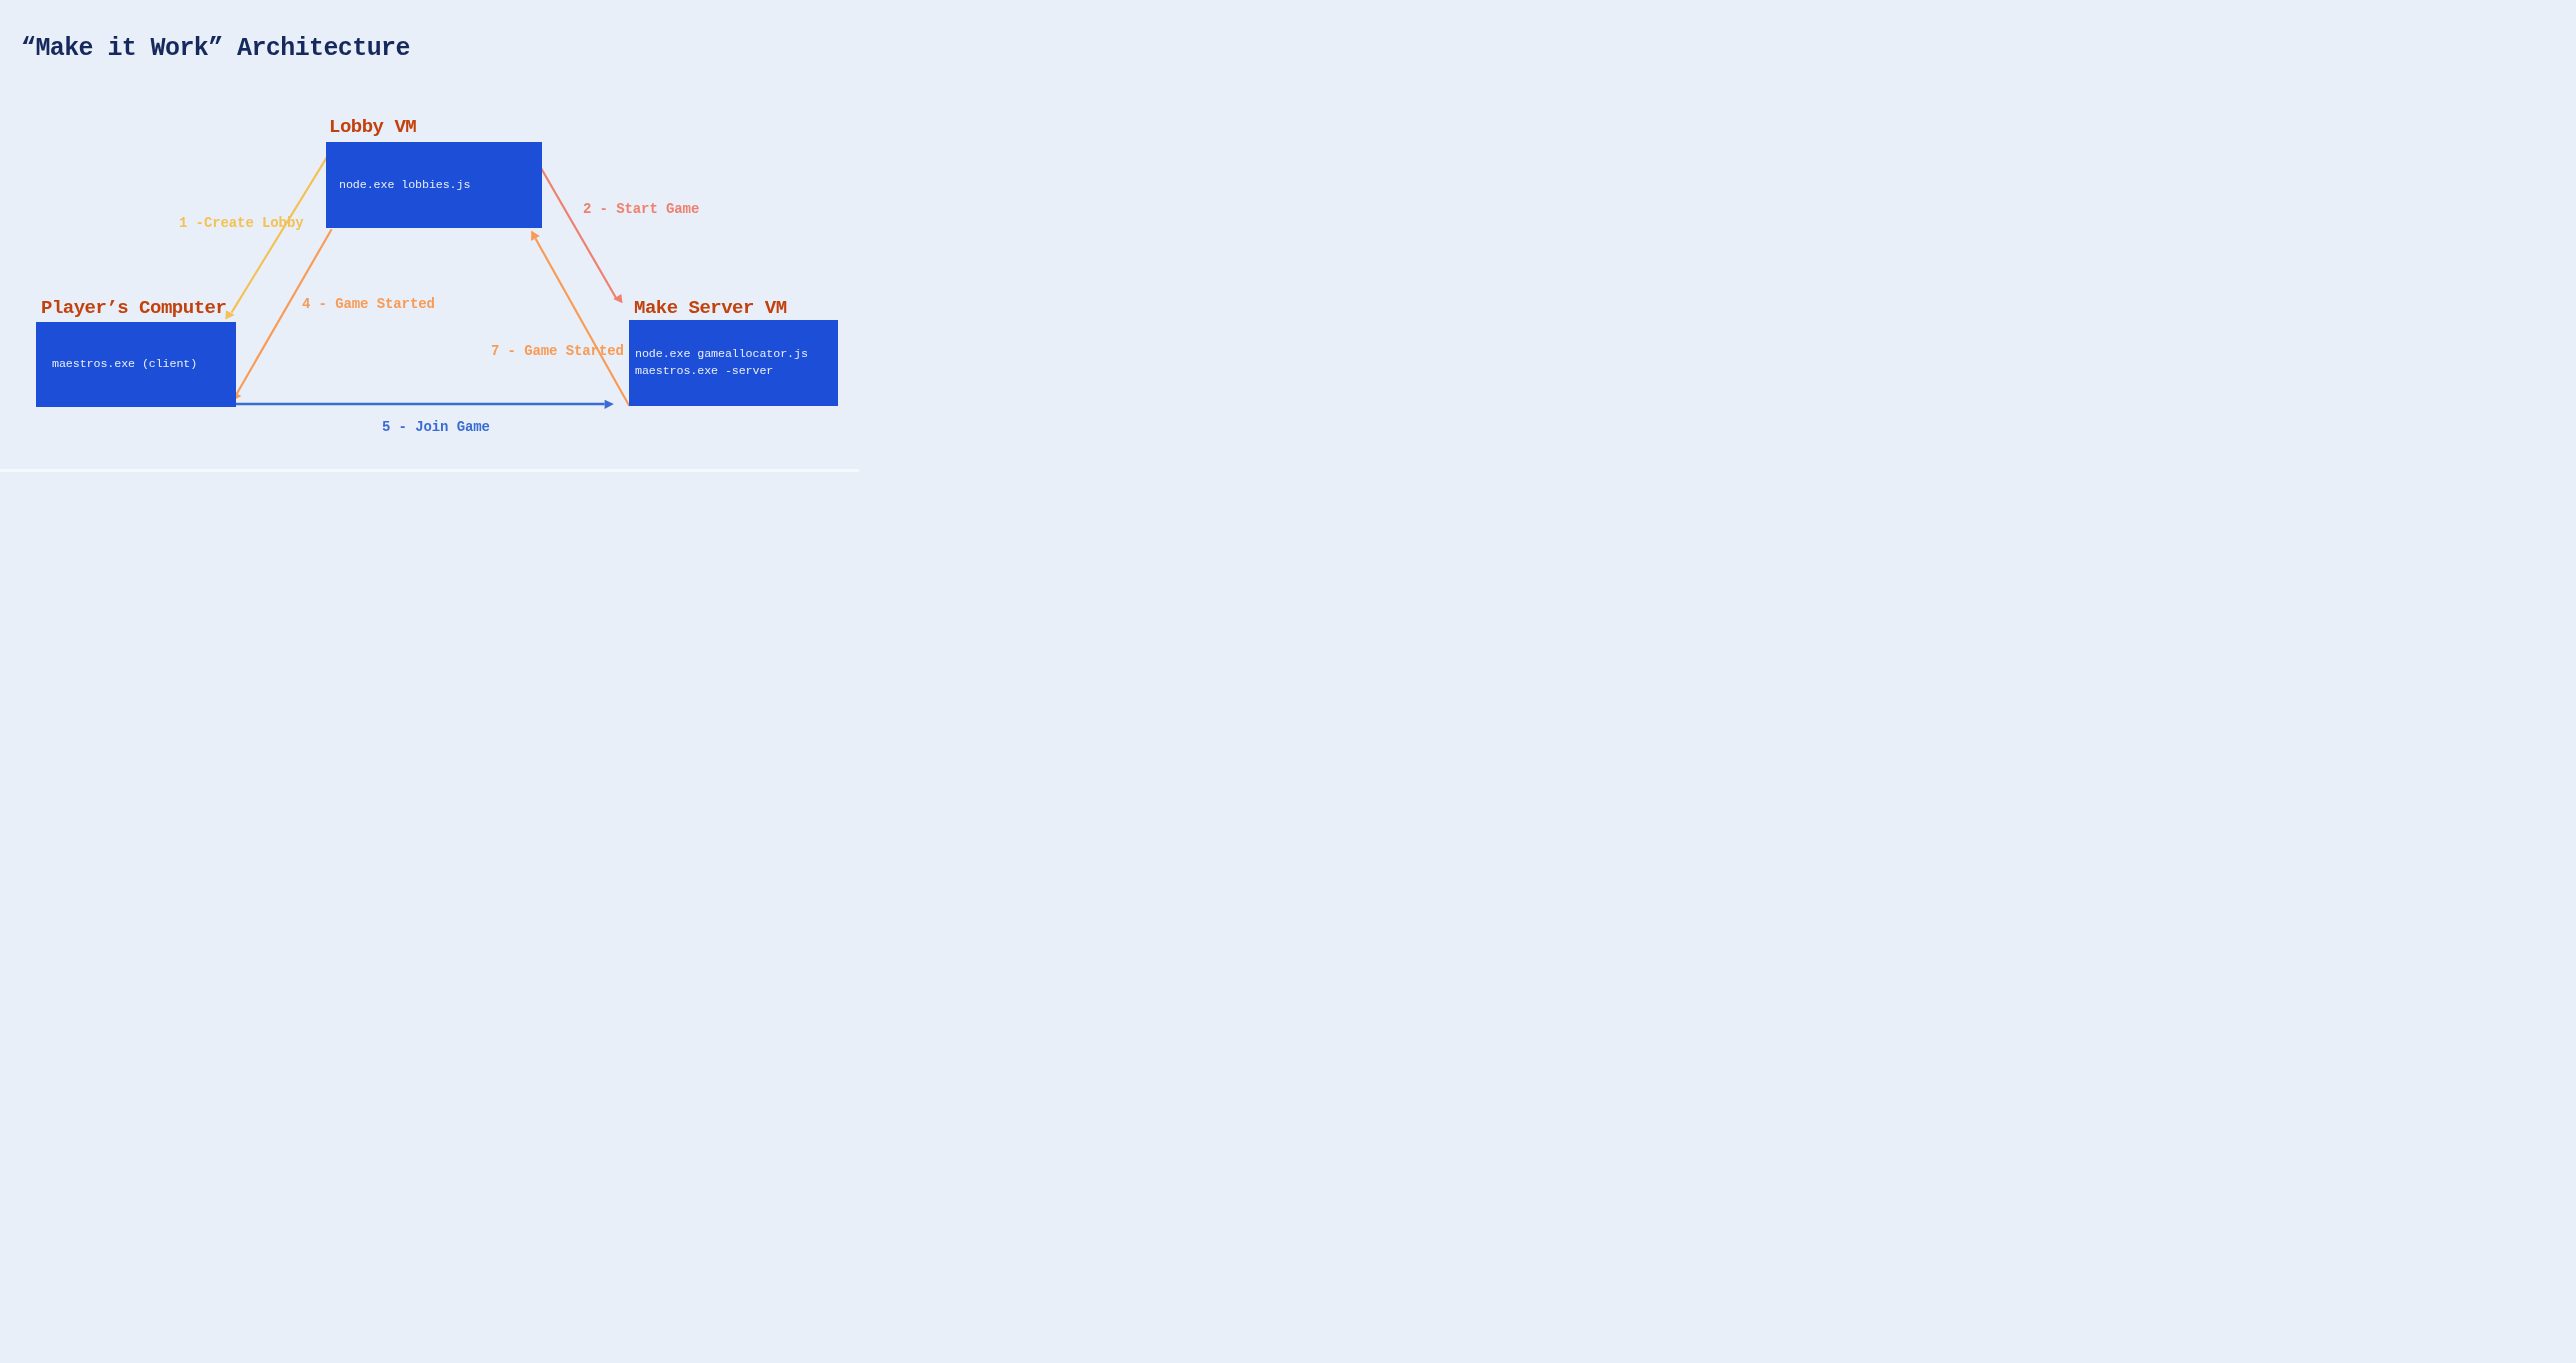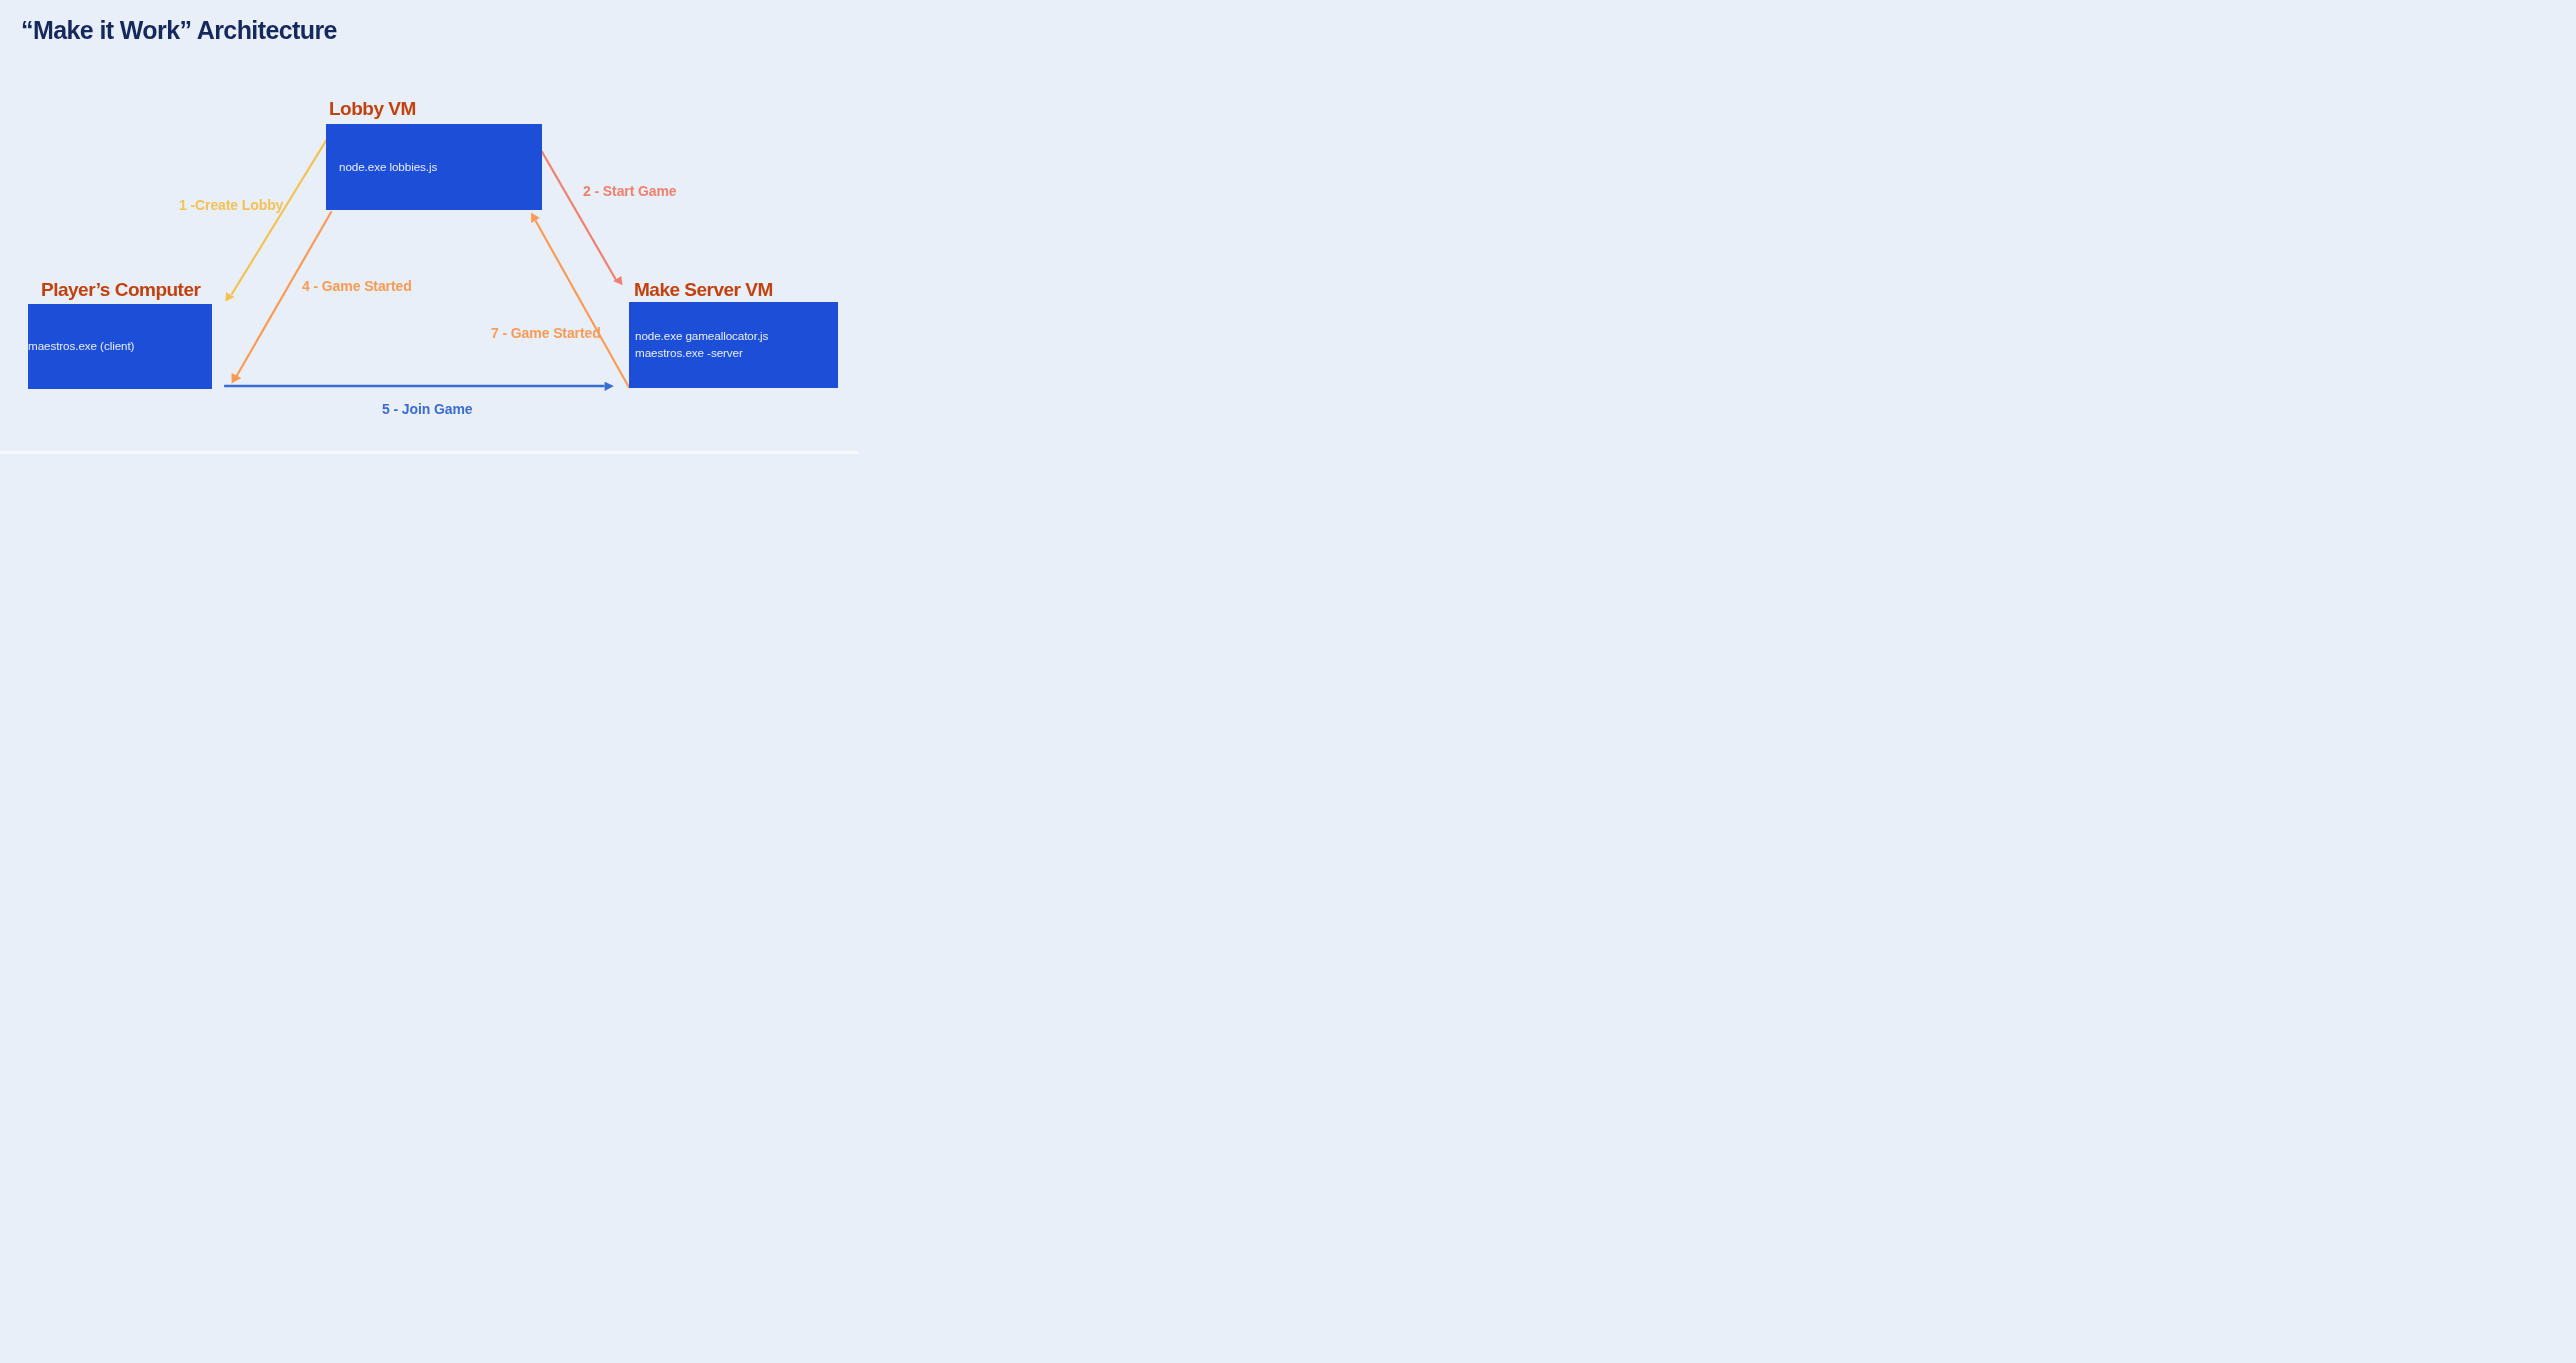--- a/index.html
+++ b/index.html
@@ -1,21 +1,22 @@
 <!DOCTYPE html>
 <html style="font-size:10px"><head>
 <meta charset="utf-8">
 <style>
   html,body{margin:0;padding:0;background:#E8EFF9;}
   .canvas{
     position:relative;
     width:859px;height:454px;
     background:#E8EFF9;
     overflow:hidden;
-    font-family:Liberation Sans, sans-serif;
+    font-family:Liberation Mono, monospace;
+    margin-top:18px;
   }
   .title{
     position:absolute;left:21px;top:16px;margin:0;
     font-size:25px;font-weight:700;letter-spacing:-0.6px;
     color:#16295C;
   }
   .arrows{position:absolute;left:0;top:0;width:859px;height:454px;}
   .node-label{
     position:absolute;
     font-size:19px;font-weight:700;letter-spacing:-0.5px;
@@ -24,21 +25,21 @@
   .nl-lobby{left:329px;top:98px;}
   .nl-player{left:41px;top:279px;}
   .nl-server{left:634px;top:279px;}
   .node{
     position:absolute;background:#1d4ed8;
     display:flex;flex-direction:column;justify-content:center;
     color:#E6EDF8;font-size:11.7px;font-weight:400;letter-spacing:-0.1px;
     line-height:1.45;
   }
   .nb-lobby{left:326px;top:124px;width:203px;height:86px;padding-left:13px;}
-  .nb-player{left:28px;top:304px;width:184px;height:85px;padding-left:0;}
+  .nb-player{left:36px;top:304px;width:184px;height:85px;padding-left:16px;}
   .nb-server{left:629px;top:302px;width:203px;height:86px;padding-left:6px;}
   .node-line{white-space:nowrap;}
   .arrow-label{
     position:absolute;
     font-size:14px;font-weight:700;letter-spacing:-0.1px;
     white-space:nowrap;
   }
   .al-1{left:179px;top:197px;}
   .al-2{left:583px;top:183px;}
   .al-3{left:491px;top:325px;}

